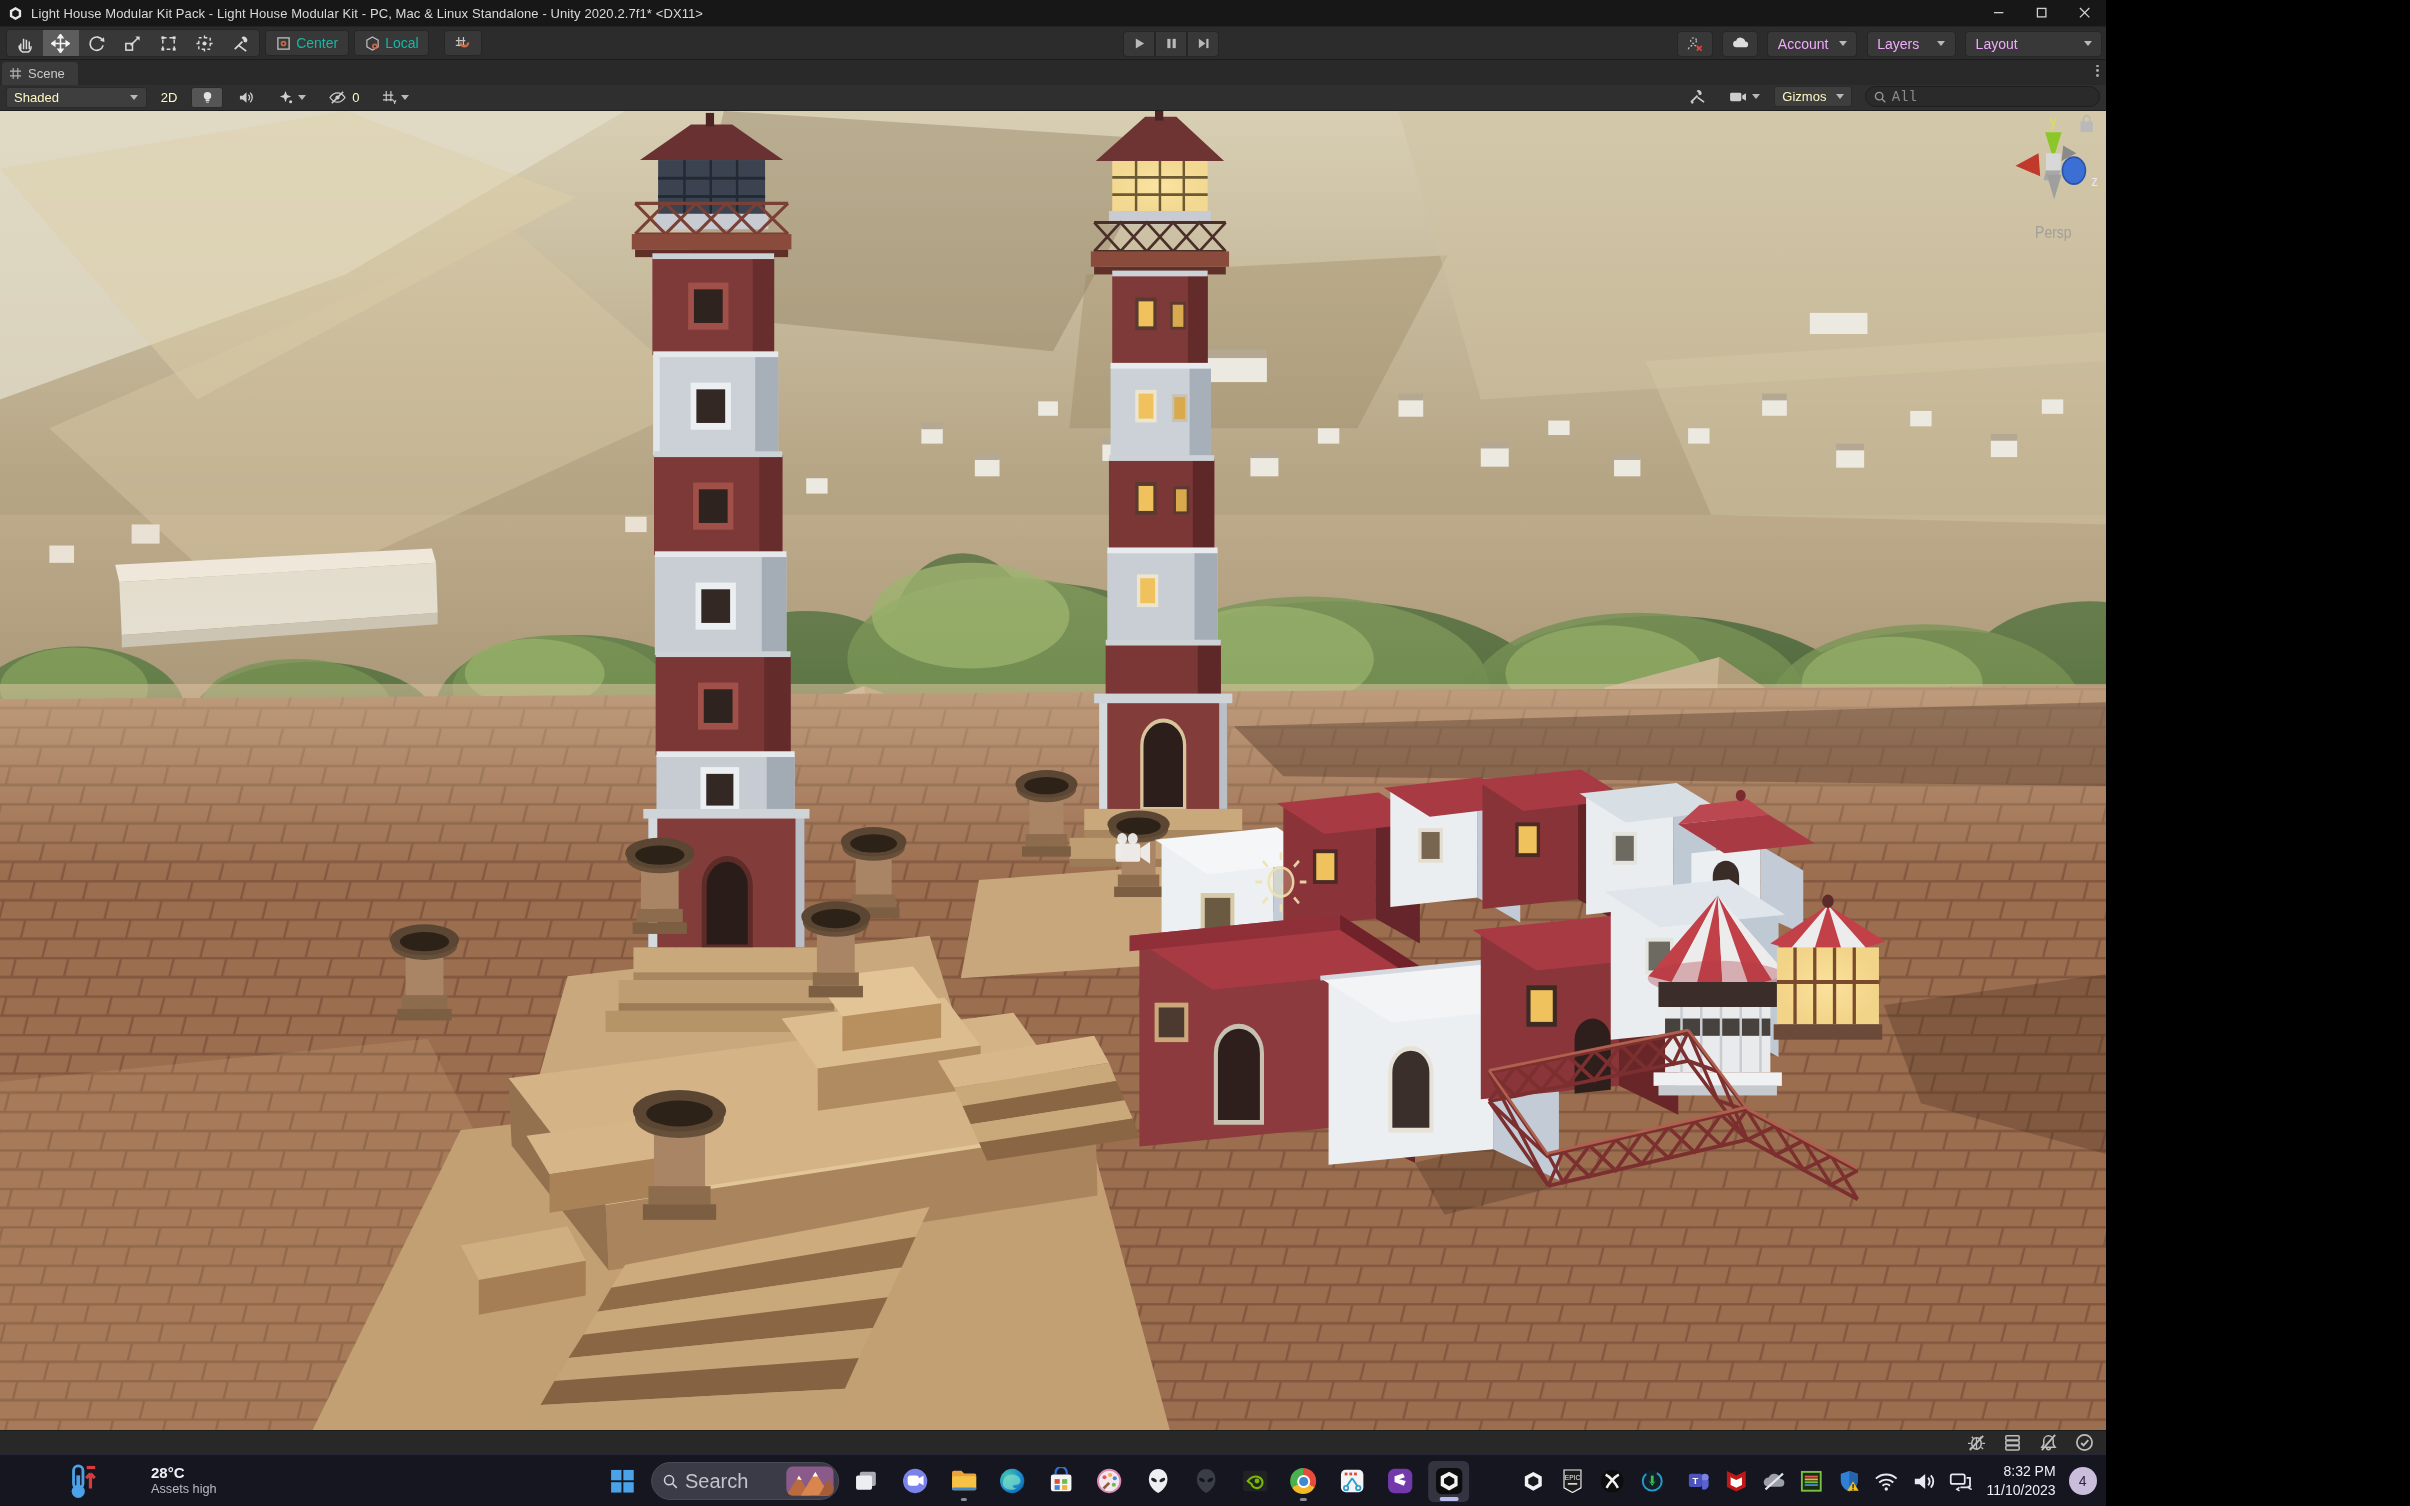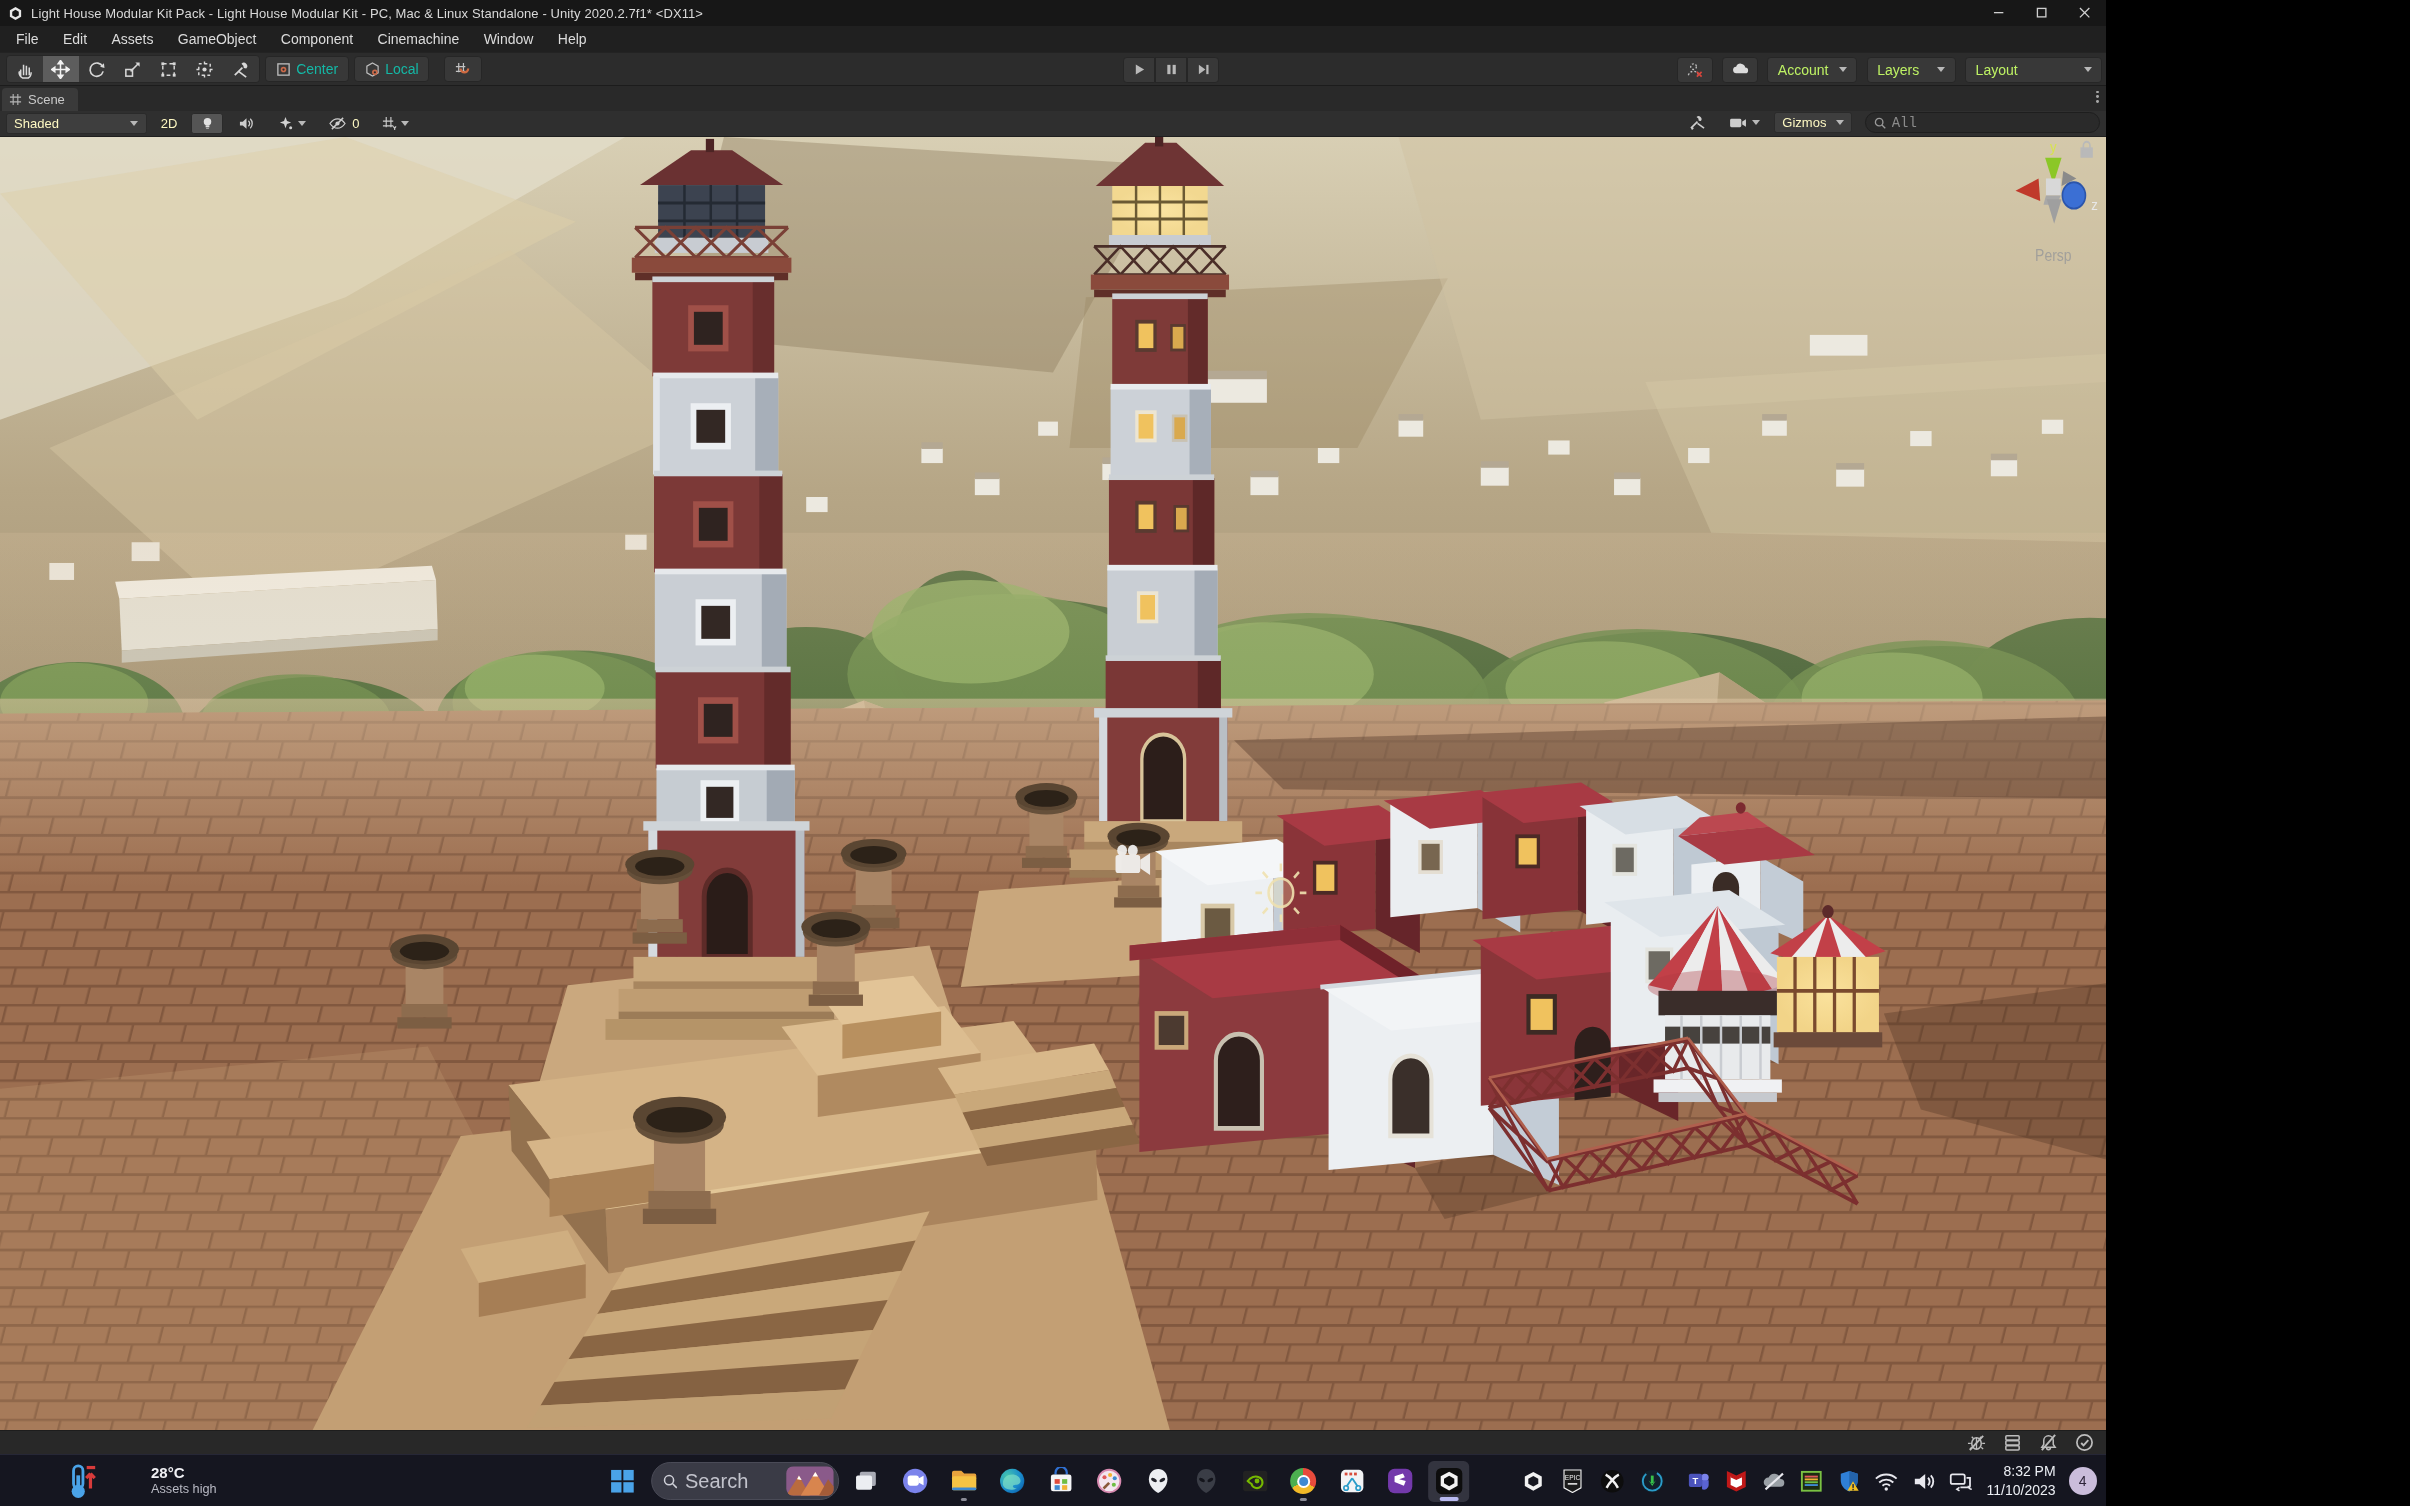--- a/index.html
+++ b/index.html
@@ -26,21 +26,21 @@
   .tbtn.sel { background:#5d5d5d; }
   .tbtn svg, .lbl-btn svg { display:block; }
   .lbl-btn { height:26px; background:#383838; border:0.9px solid #262626; border-radius:3.8px; color:#14b8a6;
              font-size:14px; display:flex; align-items:center; gap:5.6px; padding:0 9.4px; margin-left:5.6px; }
   .caret { width:0; height:0; border-left:4.7px solid transparent; border-right:4.7px solid transparent;
            border-top:5.6px solid #b8b8b8; display:inline-block; }
   .center-abs { position:absolute; left:1123px; top:3.8px; display:flex; }
   .playbtn { width:32px; height:26px; background:#383838; border:0.9px solid #262626; display:flex; align-items:center; justify-content:center; }
   .playbtn:first-child { border-radius:3.8px 0 0 3.8px; } .playbtn:last-child { border-radius:0 3.8px 3.8px 0; }
   .right-abs { position:absolute; right:3.8px; top:3.8px; display:flex; align-items:center; }
-  .dd { height:26px; background:#383838; border:0.9px solid #262626; border-radius:3.8px; color:#bef264; font-size:14px;
+  .dd { height:26px; background:#383838; border:0.9px solid #262626; border-radius:3.8px; color:#f0abfc; font-size:14px;
         display:flex; align-items:center; justify-content:space-between; padding:0 9.4px; margin-left:9.4px; }
   .dd-account { width:90px; } .dd-layers { width:89px;gap:16px; } .dd-layout { width:137px; }
 
   
   .tabbar { height:24.5px; background:#292929; flex:0 0 24.5px; display:flex; align-items:flex-end; position:relative; }
   .tab { height:22.6px; margin-left:1.9px; background:#3a3a3a; border-radius:3.8px 3.8px 0 0; display:flex; align-items:center;
          gap:5.6px; padding:0 13px 0 7.5px; color:#c9c9c9; font-size:13px; }
   .kebab { position:absolute; right:7.5px; top:4.7px; display:flex; flex-direction:column; gap:1.9px; }
   .kebab i { width:2.8px; height:2.8px; border-radius:50%; background:#a8a8a8; }
 
@@ -115,30 +115,20 @@
           </svg>
         </span>
       <span class="wc">
           <svg width="11.3" height="11.3" viewBox="0 0 12 12">
             <path d="M1 1 L11 11 M11 1 L1 11" stroke="#cfcfcf" stroke-width="1.4"></path>
           </svg>
         </span>
     </div>
   </div>
 
-  <div class="menubar">
-    <span class="menu-item">File</span>
-    <span class="menu-item">Edit</span>
-    <span class="menu-item">Assets</span>
-    <span class="menu-item">GameObject</span>
-    <span class="menu-item">Component</span>
-    <span class="menu-item">Cinemachine</span>
-    <span class="menu-item">Window</span>
-    <span class="menu-item">Help</span>
-  </div>
 
   <div class="toolbar">
     <div class="tgroup">
       <span class="tbtn">
         <svg width="19" height="19" viewBox="0 0 20 20" stroke="#d8d8d8" stroke-width="1.6" fill="none">
             <path d="M6 17v-7M9 16V5M12 16V6M15 16V8"></path>
             <path d="M5 12c-1.5 1 0 6 3 7h6c2-1 3-3 3-6"></path>
           </svg>
       </span>
       <span class="tbtn sel">

